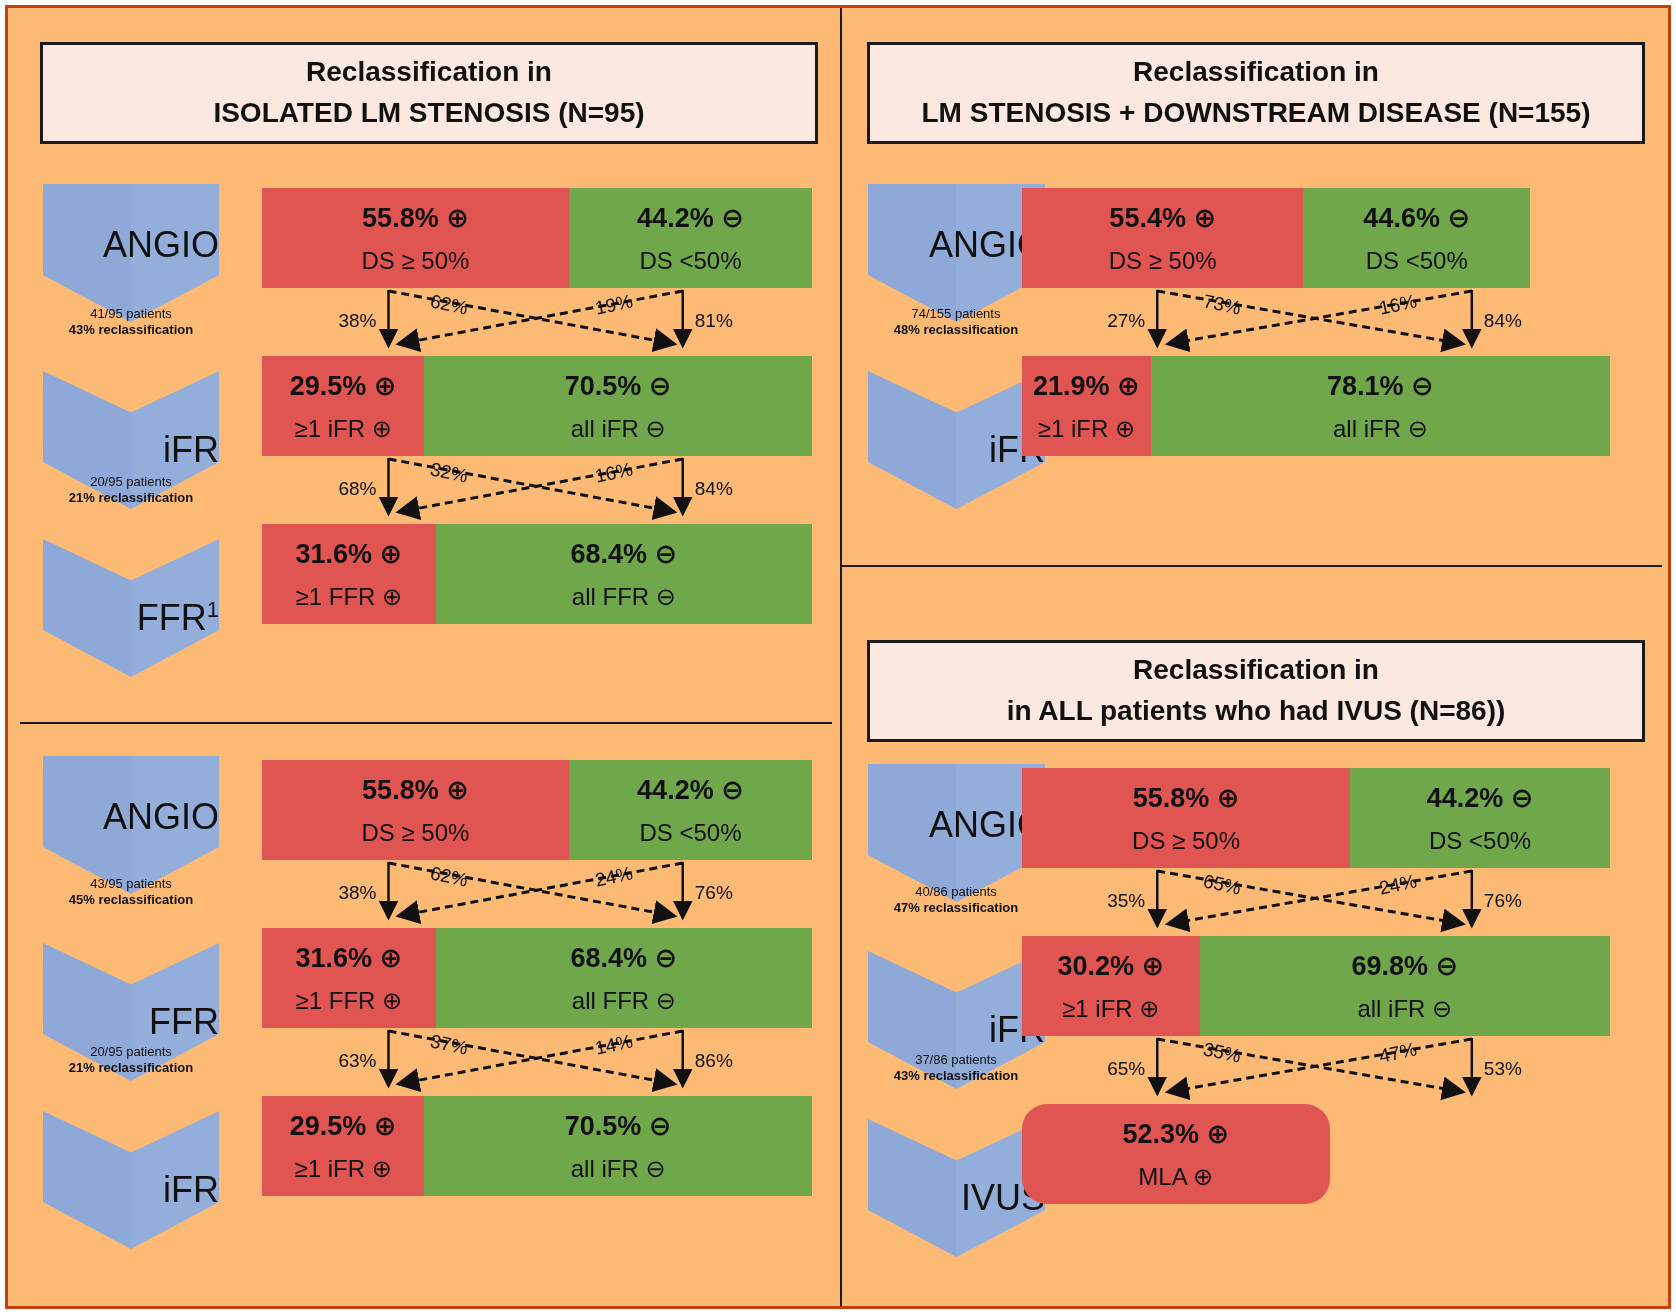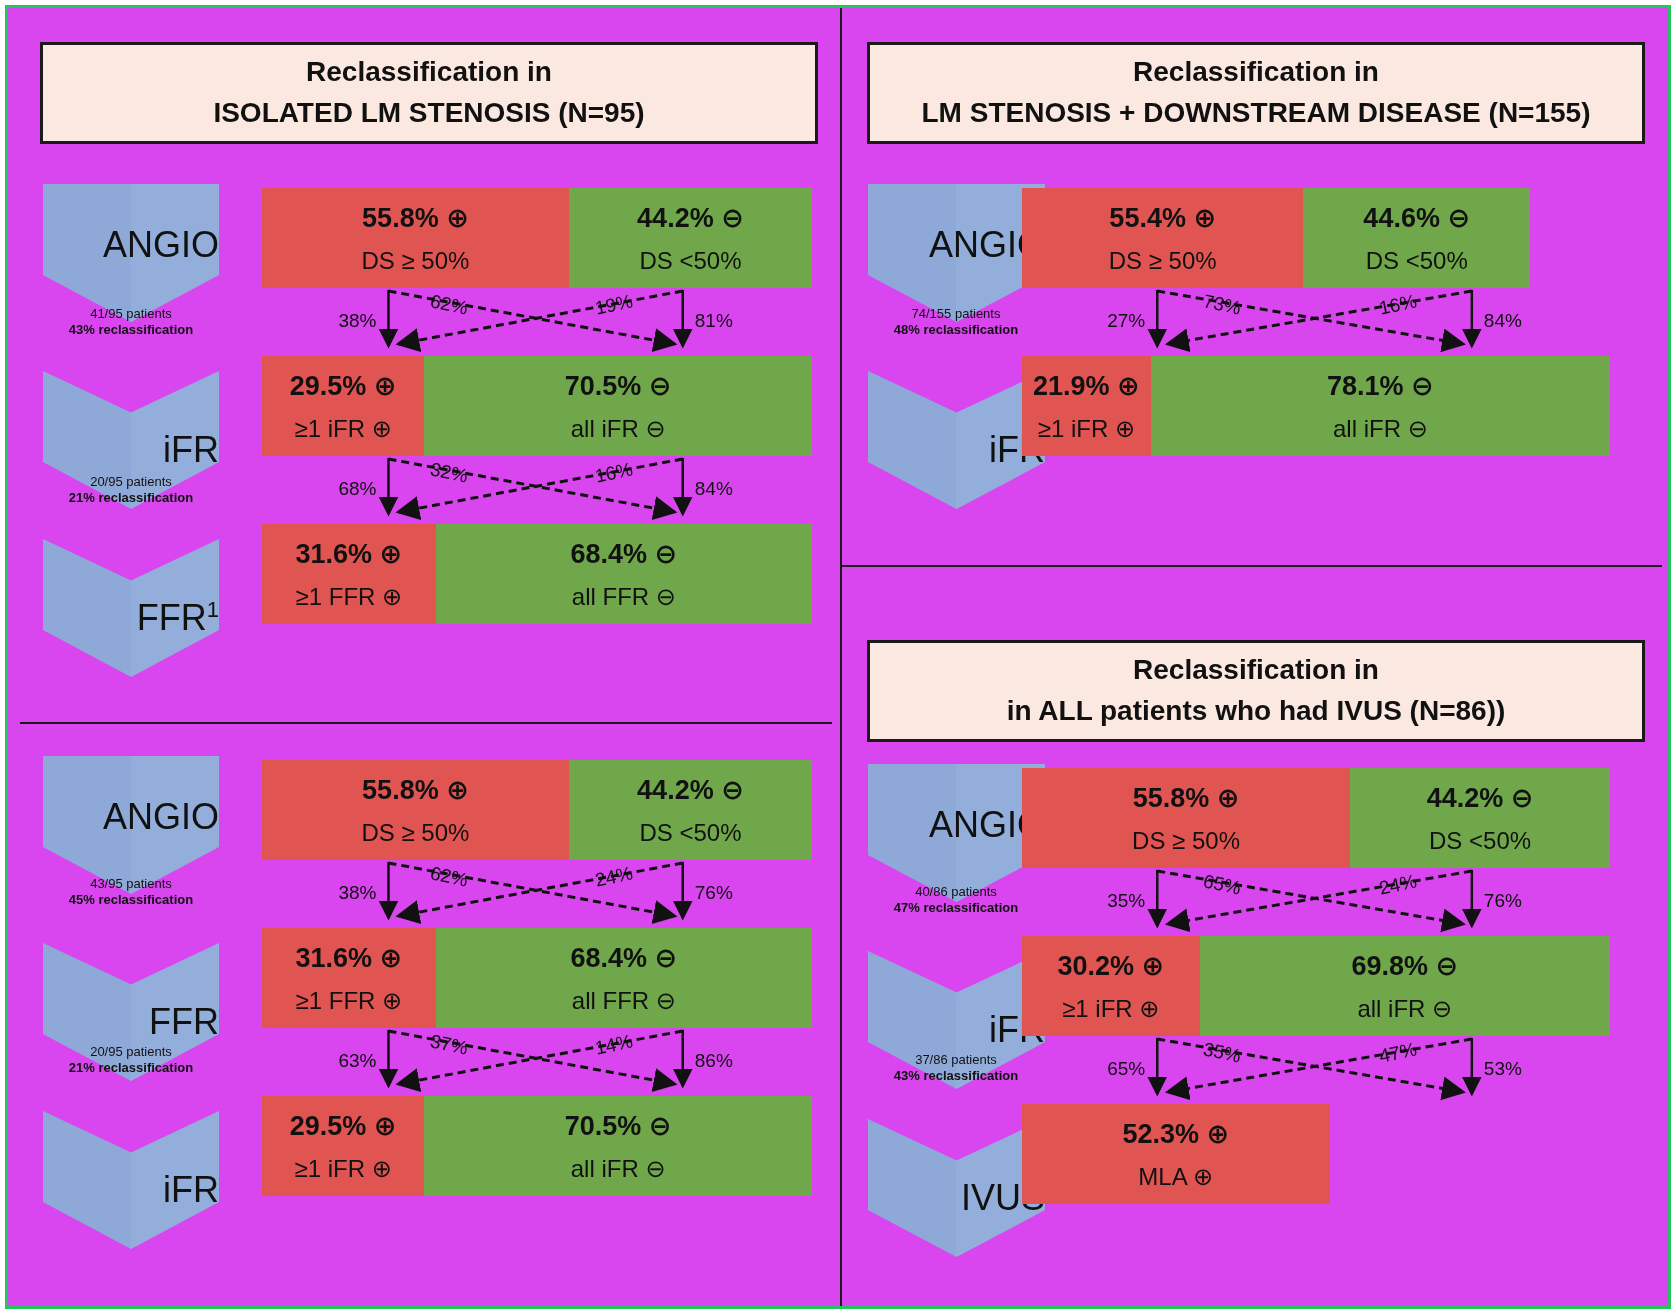--- a/index.html
+++ b/index.html
@@ -1,18 +1,18 @@
 <!DOCTYPE html>
 <html><head>
 <meta charset="utf-8">
 <style>
   html,body{margin:0;padding:0;background:#ffffff;}
   .page{position:relative;width:1676px;height:1314px;background:#ffffff;
         font-family:"Liberation Sans","DejaVu Sans",sans-serif;color:#111;}
-  .figure{position:absolute;inset:5px;border:3px solid #22c55e;background:#d946ef;}
+  .figure{position:absolute;inset:5px;border:3px solid #c2410c;background:#fdba74;}
   .vdiv{position:absolute;top:0;bottom:0;width:2px;background:#1a1a1a;}
   .hsep{position:absolute;height:2px;background:#1a1a1a;}
   .titlebox{position:absolute;border:3px solid #1a1a1a;display:flex;flex-direction:column;
             justify-content:center;align-items:center;text-align:center;
             font-weight:bold;font-size:28px;line-height:1.45;background:#fbe9e1;}
   .bar{position:absolute;display:flex;height:100px;}
   .seg{display:flex;flex-direction:column;justify-content:center;align-items:center;gap:13px;overflow:hidden;}
   .seg.red{background:#e05552;}
   .seg.green{background:#70a74b;flex:1;}
   .seg-label{font-weight:bold;font-size:27px;white-space:nowrap;}
@@ -328,20 +328,20 @@
   </div>
 
   <div class="note" style="left:840px;top:1044px">
     <div class="n1">37/86 patients</div>
     <div class="n2">43% reclassification</div>
   </div>
   <div class="chevron chev" style="left:860px;top:1111px;width:177px">
     <div class="ch-label">IVUS</div>
   </div>
   <div class="bar" style="left:1014px;top:1096px;width:588px">
-    <div class="seg red" style="width: 52.3%;">
+    <div class="seg red" style="width: 52.3%; border-radius: 25px;">
       <div class="seg-label">52.3% ⊕</div>
       <div class="seg-sub">MLA ⊕</div>
     </div>
   </div>
 
 </div>
 </div>
 
 </body></html>

